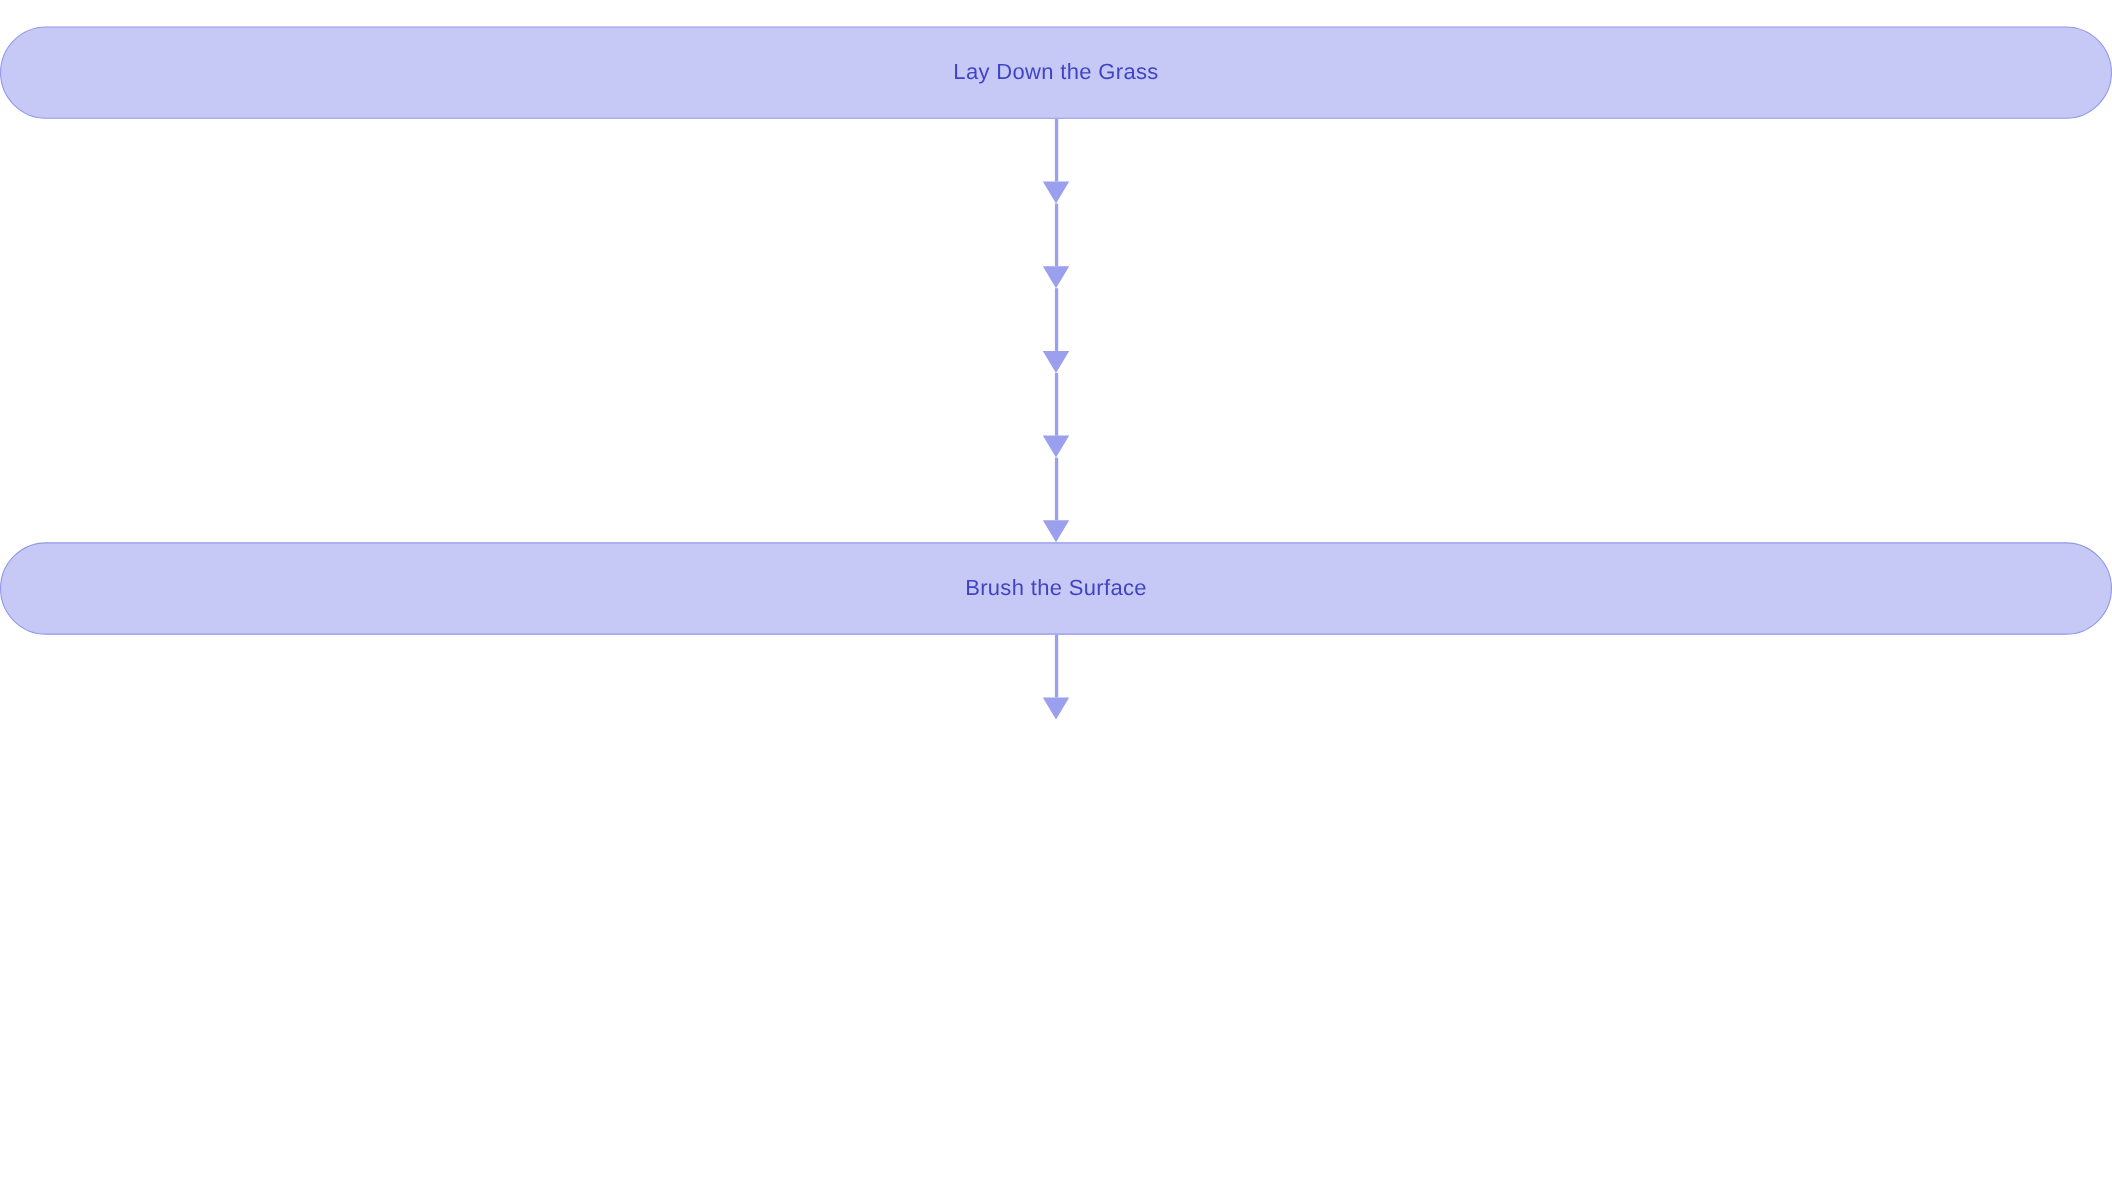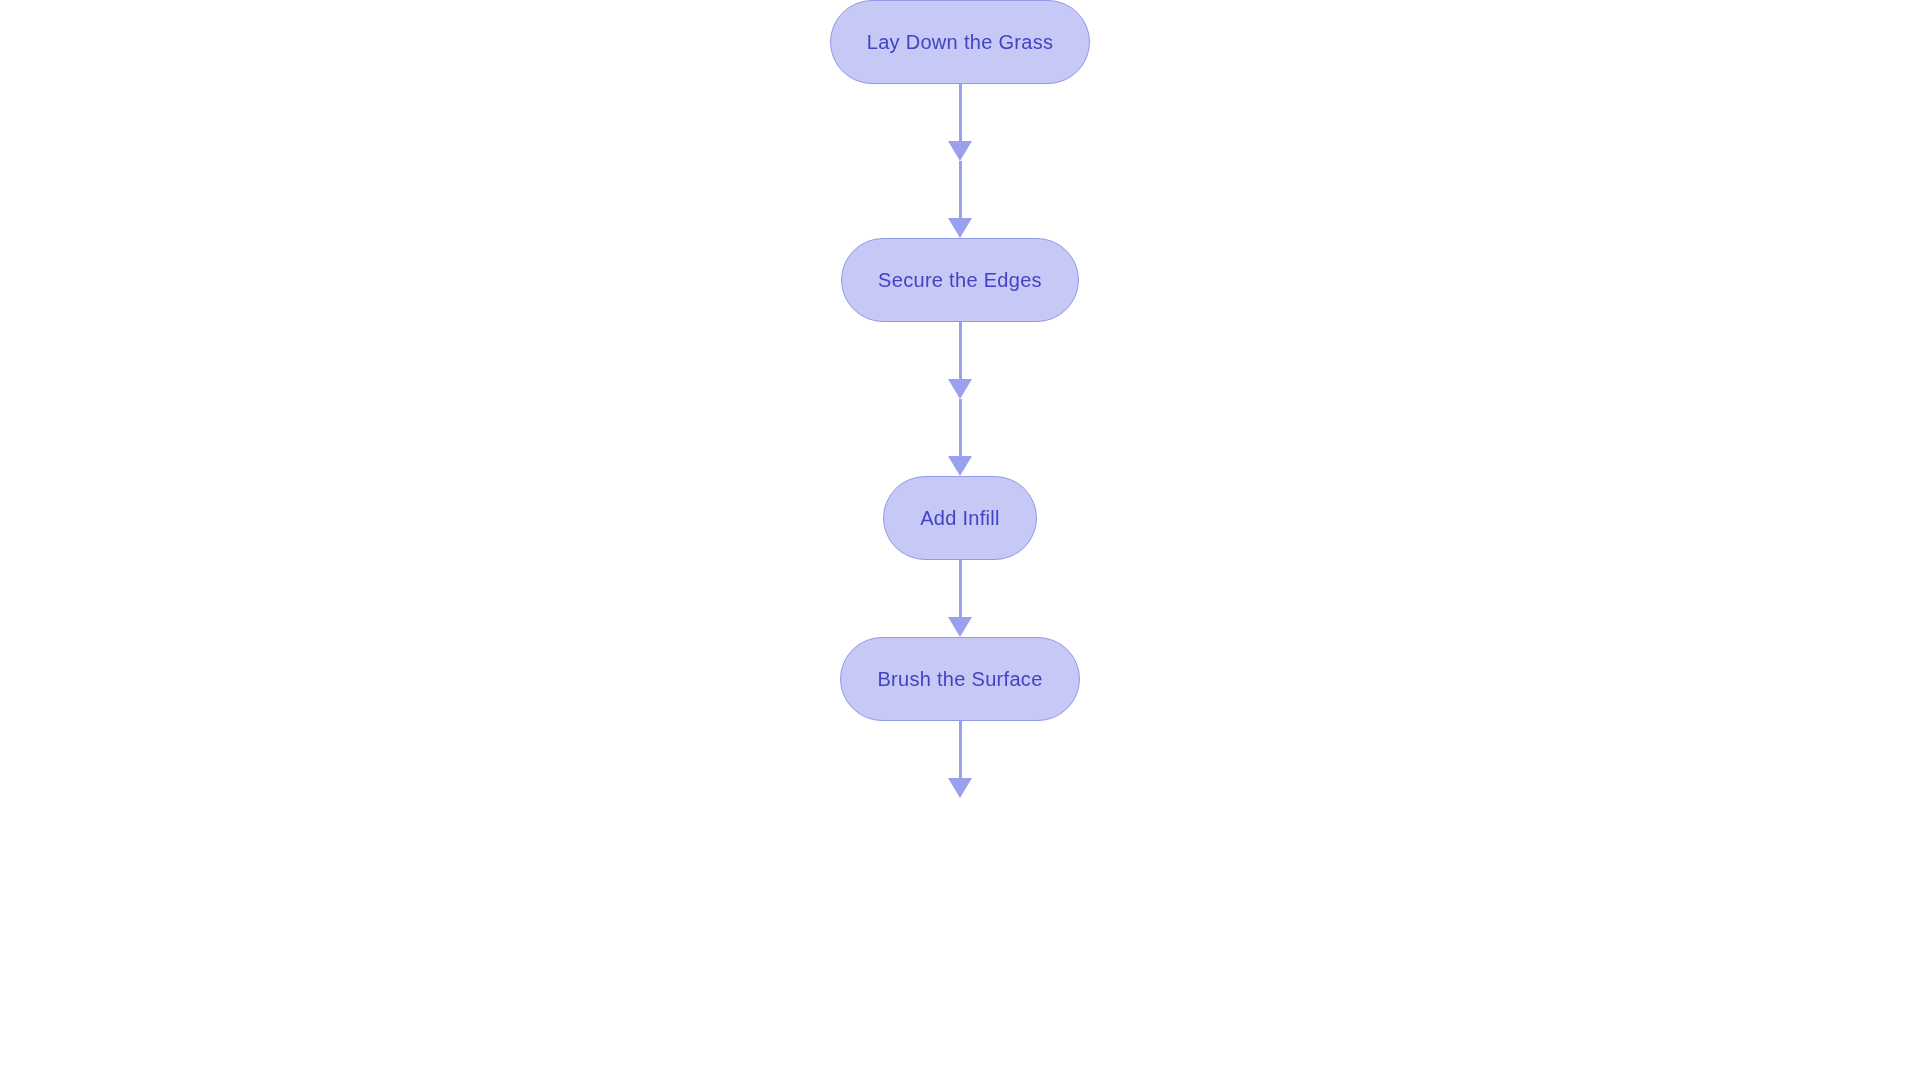--- a/index.html
+++ b/index.html
@@ -11,23 +11,22 @@
     overflow: hidden;
     font-family: "Liberation Sans", "DejaVu Sans", sans-serif;
   }
   .canvas {
     position: relative;
     width: 1920px;
     height: 762px;
     background: #ffffff;
     display: flex;
     flex-direction: column;
-    align-items: center;
     box-sizing: border-box;
-    padding-top: 0;
+    padding-top: 24px;
   }
   .node {
     height: 84px;
     box-sizing: border-box;
     display: flex;
     align-items: center;
     justify-content: center;
     padding: 0 36px;
     border-radius: 42px;
     background: #c6c9f5;
@@ -73,38 +72,32 @@
     <div class="line"></div>
     <div class="head"></div>
   </div>
 
 
   <div class="arrow">
     <div class="line"></div>
     <div class="head"></div>
   </div>
 
-  <div class="node">
-    <span>Secure the Edges</span>
-  </div>
 
   <div class="arrow">
     <div class="line"></div>
     <div class="head"></div>
   </div>
 
 
   <div class="arrow">
     <div class="line"></div>
     <div class="head"></div>
   </div>
 
-  <div class="node">
-    <span>Add Infill</span>
-  </div>
 
   <div class="arrow">
     <div class="line"></div>
     <div class="head"></div>
   </div>
 
   <div class="node">
     <span>Brush the Surface</span>
   </div>
 

